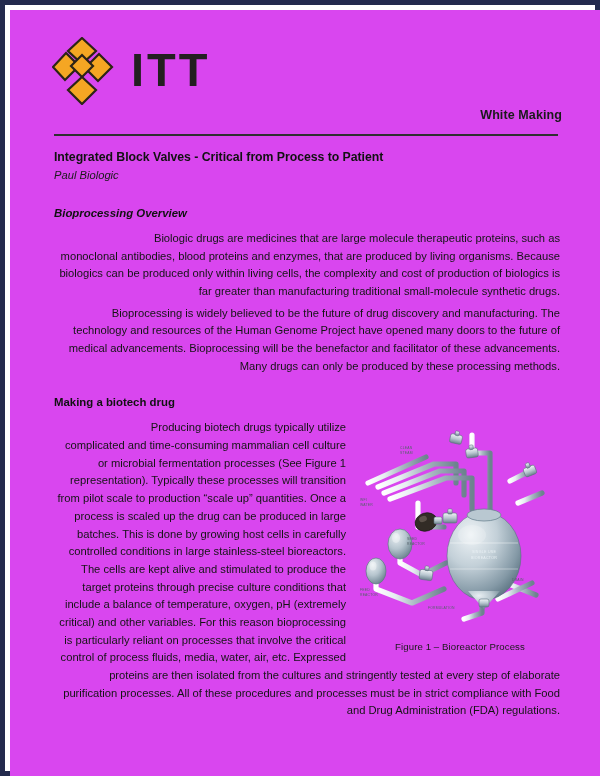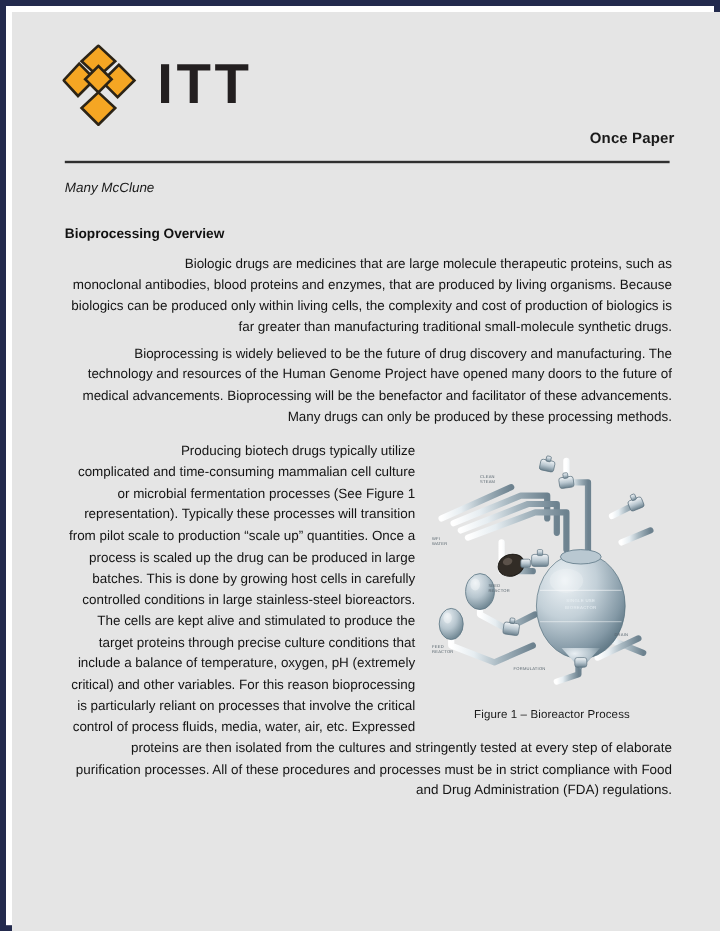--- a/index.html
+++ b/index.html
@@ -20,21 +20,21 @@
     height: 776px;
     box-sizing: border-box;
     border: 5px solid #232a4d;
     background: #ffffff;
   }
   .page {
     position: absolute;
     left: 5px; top: 5px;
     width: 590px;
     height: 766px;
-    background: #e5e5e5;
+    background: #d946ef;
     overflow: hidden;
   }
 
   
   .header {
     position: absolute;
     left: 0; top: 0;
     width: 590px;
     height: 126px;
   }
@@ -108,21 +108,21 @@
   }
   .para {
     font-size: 11.2px;
     color: #141414;
     line-height: 1.58;
     margin: 0;
     text-align: right;
   }
   .para .indent { display: inline-block; width: 42px; }
 
-  #overview-heading { margin-top: 23px; }
+  #overview-heading { margin-top: 23px; font-style: italic; }
   #para-1 { margin-top: 11px; }
   #para-2 { margin-top: 4px; }
   #biotech-heading { margin-top: 21px; }
 
   
   .flow-region {
     position: relative;
     margin-top: 11px;
     width: 506px;
   }
@@ -175,34 +175,36 @@
               <polygon points="30,40 44,53 30,67 16,53" fill="#F5A623"></polygon>
               <polygon points="30,40 44,53 30,67 16,53" fill="none" stroke="#2c2416" stroke-width="2.2"></polygon>
 
               <polygon points="18,40 30,52 18,63 8,52" fill="#ffffff" opacity="0"></polygon>
             </g>
           </svg>
         </div>
         <div class="logo-text">ITT</div>
       </div>
 
-      <div class="white-paper">Once Paper</div>
+      <div class="white-paper">White Making</div>
       <div class="header-rule"></div>
     </div>
 
     <div class="content">
 
-      <div class="byline">Many McClune</div>
+      <h1 class="doc-title">Integrated Block Valves - Critical from Process to Patient</h1>
+      <div class="byline">Paul Biologic</div>
 
       <div class="section-heading" id="overview-heading">Bioprocessing Overview</div>
 
       <p class="para" id="para-1"><span class="indent"></span><span>Biologic drugs are medicines that are large molecule therapeutic proteins, such as monoclonal antibodies, blood proteins and enzymes, that are produced by living organisms. Because biologics can be produced only within living cells, the complexity and cost of production of biologics is far greater than manufacturing traditional small-molecule synthetic drugs.</span></p>
 
       <p class="para" id="para-2"><span class="indent"></span><span>Bioprocessing is widely believed to be the future of drug discovery and manufacturing. The technology and resources of the Human Genome Project have opened many doors to the future of medical advancements. Bioprocessing will be the benefactor and facilitator of these advancements. Many drugs can only be produced by these processing methods.</span></p>
 
+      <div class="section-heading" id="biotech-heading">Making a biotech drug</div>
 
       <div class="flow-region clearfix">
 
         <div class="figure-float">
           <div class="figure-img">
             <svg width="200" height="208" viewBox="0 0 200 208" xmlns="http://www.w3.org/2000/svg">
               <defs>
                 <linearGradient id="pipeG" x1="0" y1="0" x2="0" y2="1">
                   <stop offset="0%" stop-color="#ffffff"></stop>
                   <stop offset="28%" stop-color="#e6edf1"></stop>

